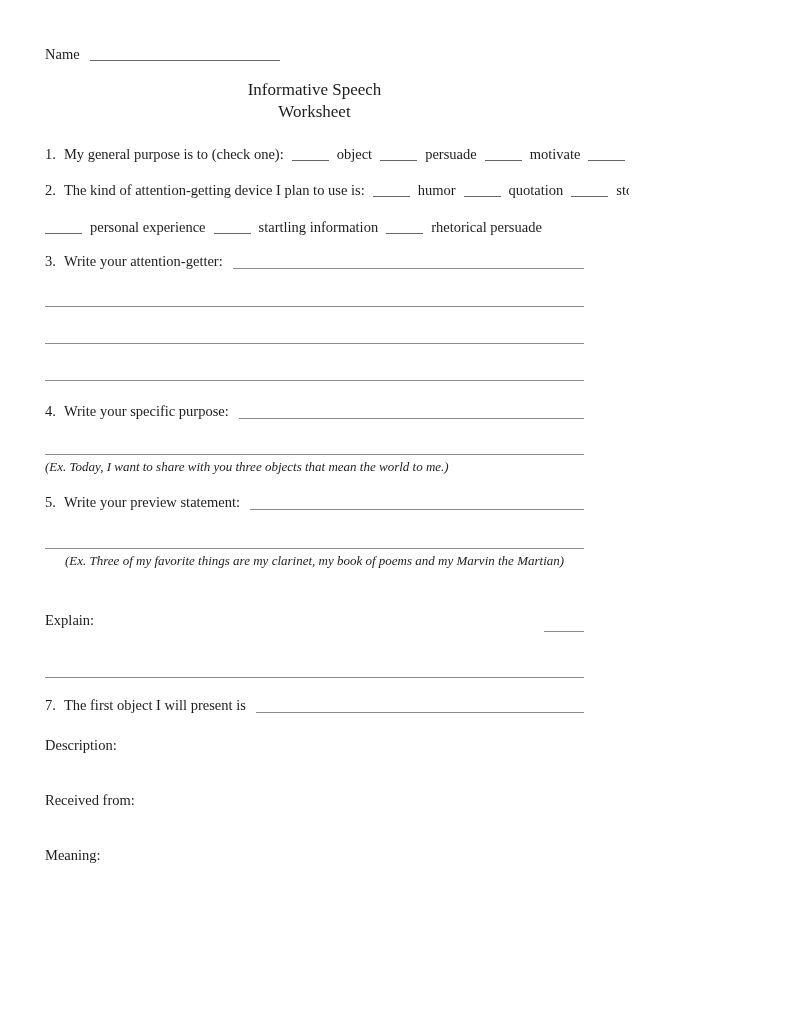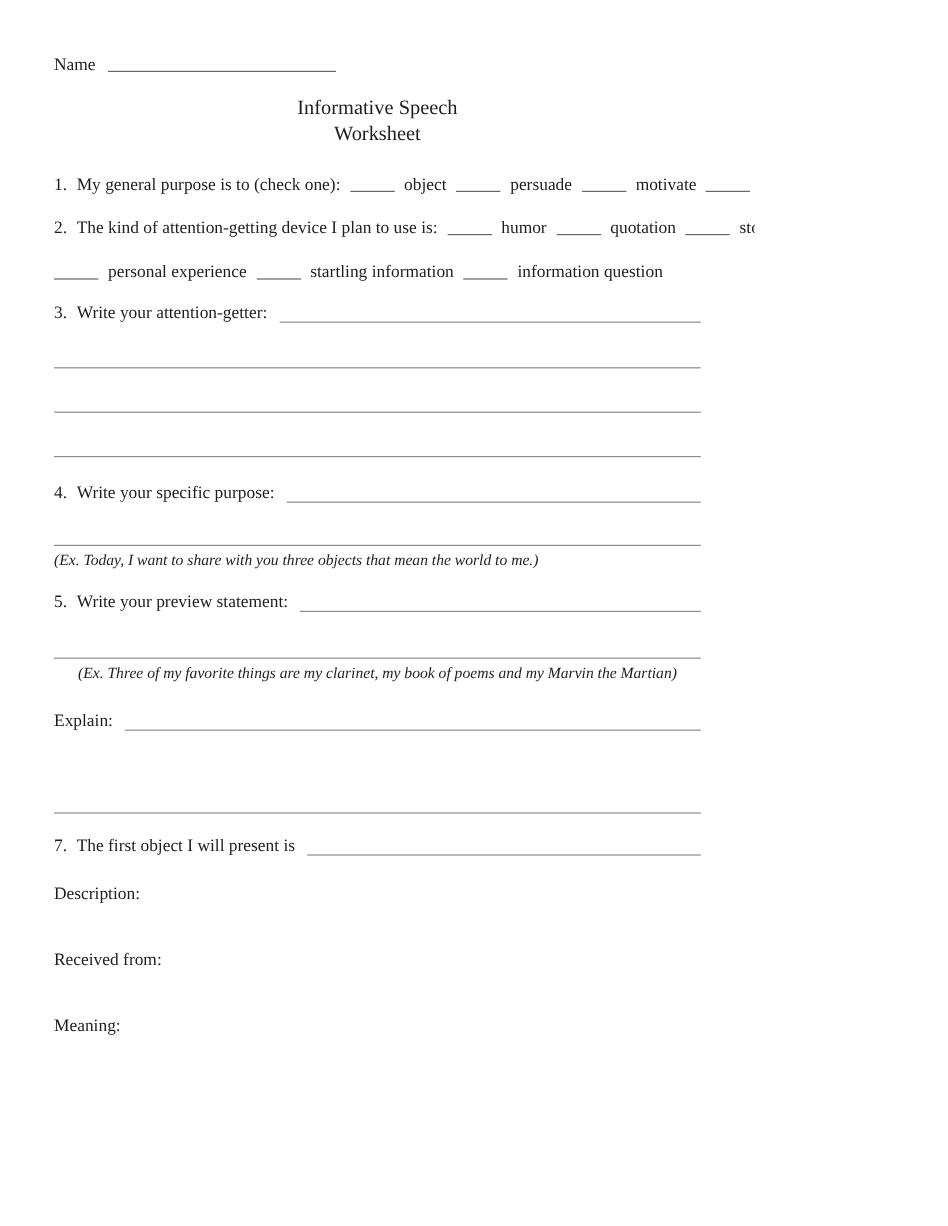--- a/index.html
+++ b/index.html
@@ -95,21 +95,21 @@
 
   <div class="row" style="top:144px;">
     <span class="num">1.</span><span>My general purpose is to (check one):</span><span class="blank"></span><span>object</span><span class="blank"></span><span>persuade</span><span class="blank"></span><span>motivate</span><span class="blank"></span><span>entertain</span>
   </div>
 
   <div class="row" style="top:180px;">
     <span class="num">2.</span><span>The kind of attention-getting device I plan to use is:</span><span class="blank"></span><span>humor</span><span class="blank"></span><span>quotation</span><span class="blank"></span><span>story</span>
   </div>
 
   <div class="row" style="top:217px;">
-    <span class="blank first"></span><span>personal experience</span><span class="blank"></span><span>startling information</span><span class="blank"></span><span>information question</span>
+    <span class="blank first"></span><span>personal experience</span><span class="blank"></span><span>startling information</span><span class="blank"></span><span>rhetorical persuade</span>
   </div>
 
   <div class="row flexrow" style="top:251px;">
     <span class="num">3.</span>
       <span>Write your attention-getter:</span>
       <span class="fill-line"></span>
   </div>
   <div class="hr-line" style="top:306px;"></div>
   <div class="hr-line" style="top:343px;"></div>
   <div class="hr-line" style="top:380px;"></div>
@@ -124,21 +124,21 @@
 
   <div class="row flexrow" style="top:492px;">
     <span class="num">5.</span>
       <span>Write your preview statement:</span>
       <span class="fill-line"></span>
   </div>
   <div class="hr-line" style="top:548px;"></div>
   <div class="example" style="top:553px;margin-left:20px;">(Ex.  Three of my favorite things are my clarinet, my book of poems and my Marvin the Martian)</div>
 
 
-  <div class="row flexrow" style="top:591px;">
+  <div class="row flexrow" style="top:610px;flex-direction:column;">
     <span>Explain:</span>
       <span class="fill-line"></span>
   </div>
   <div class="hr-line" style="top:677px;"></div>
 
   <div class="row flexrow" style="top:695px;">
     <span class="num">7.</span>
       <span>The first object I will present is</span>
       <span class="fill-line"></span>
   </div>

